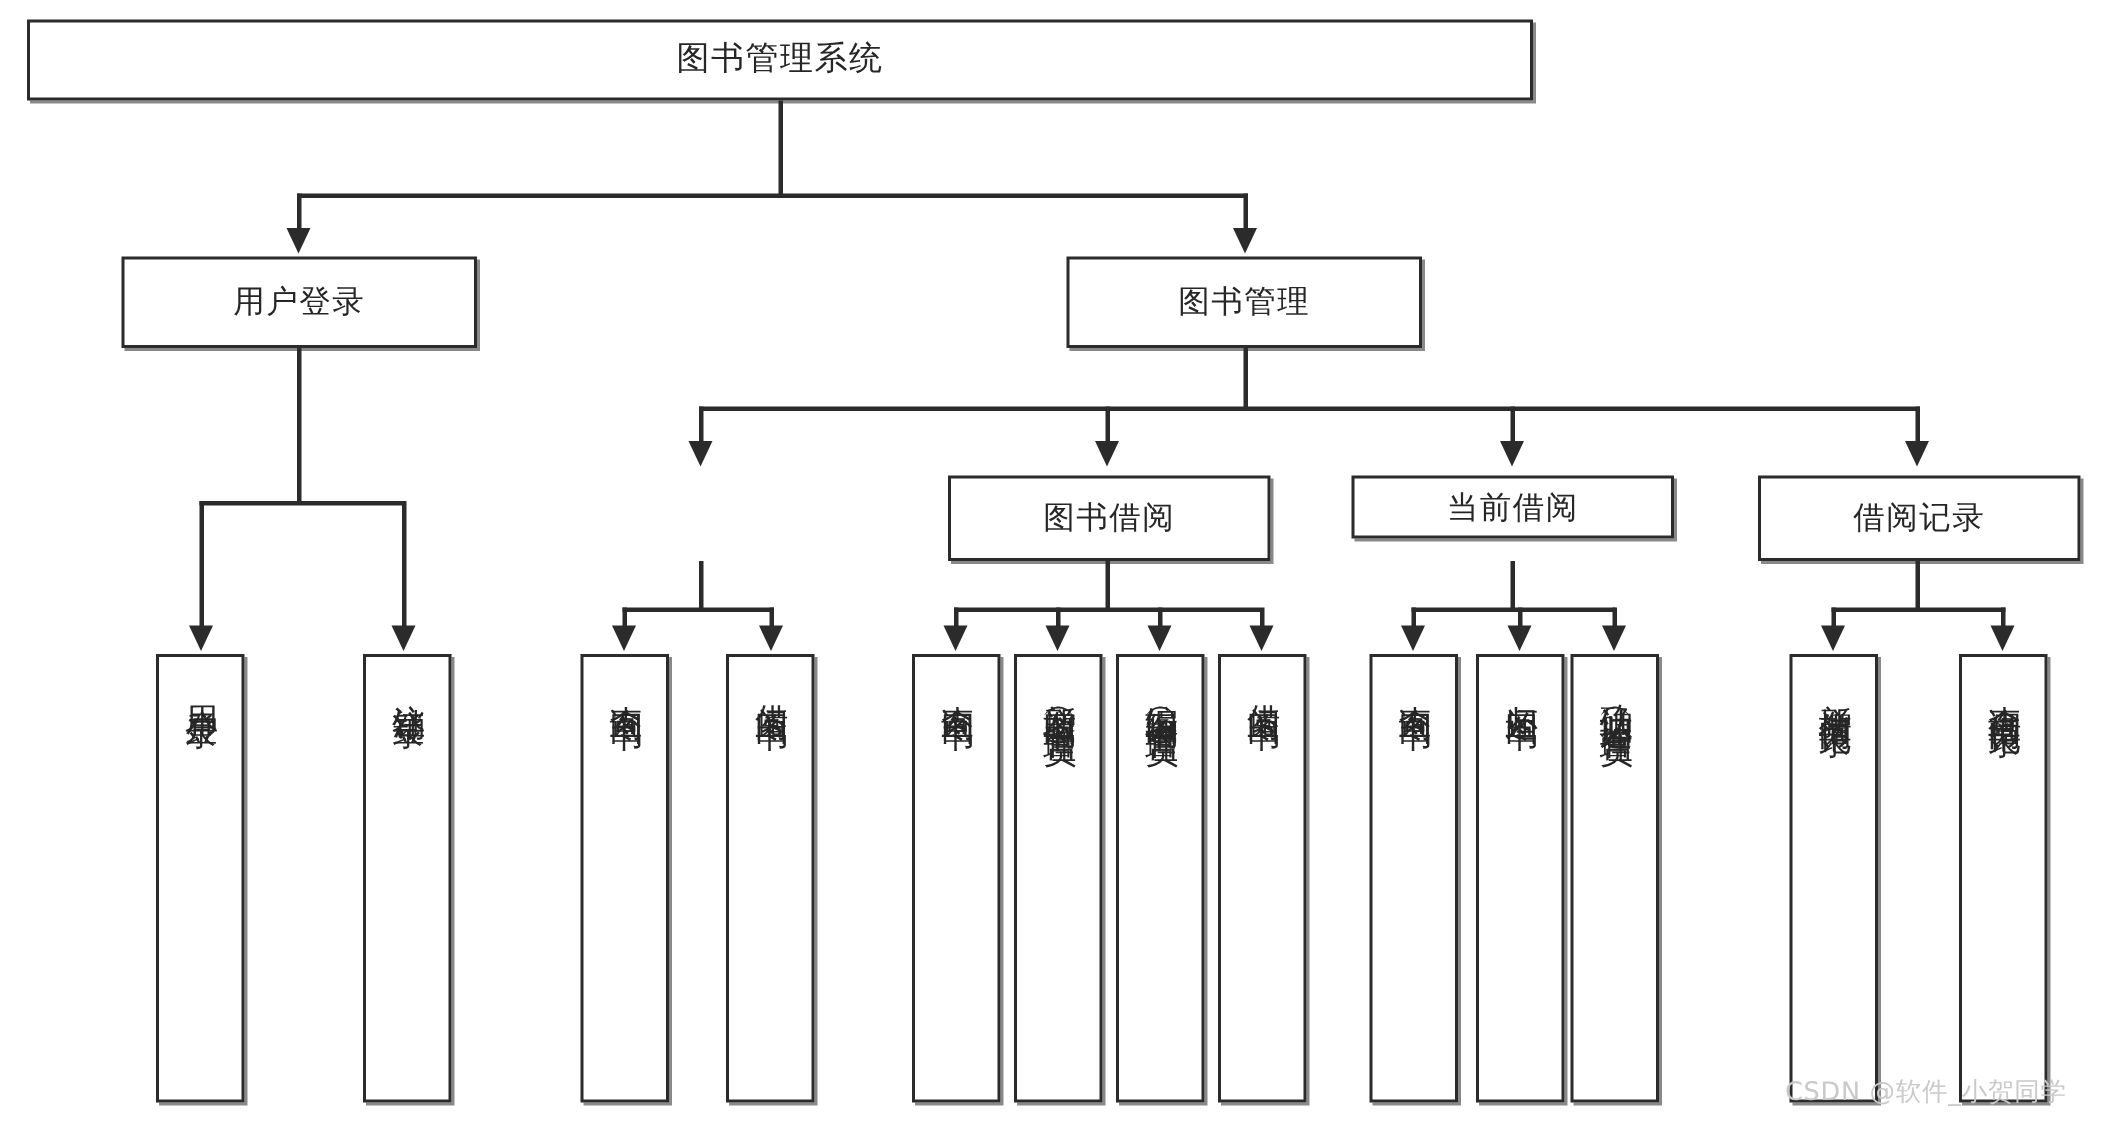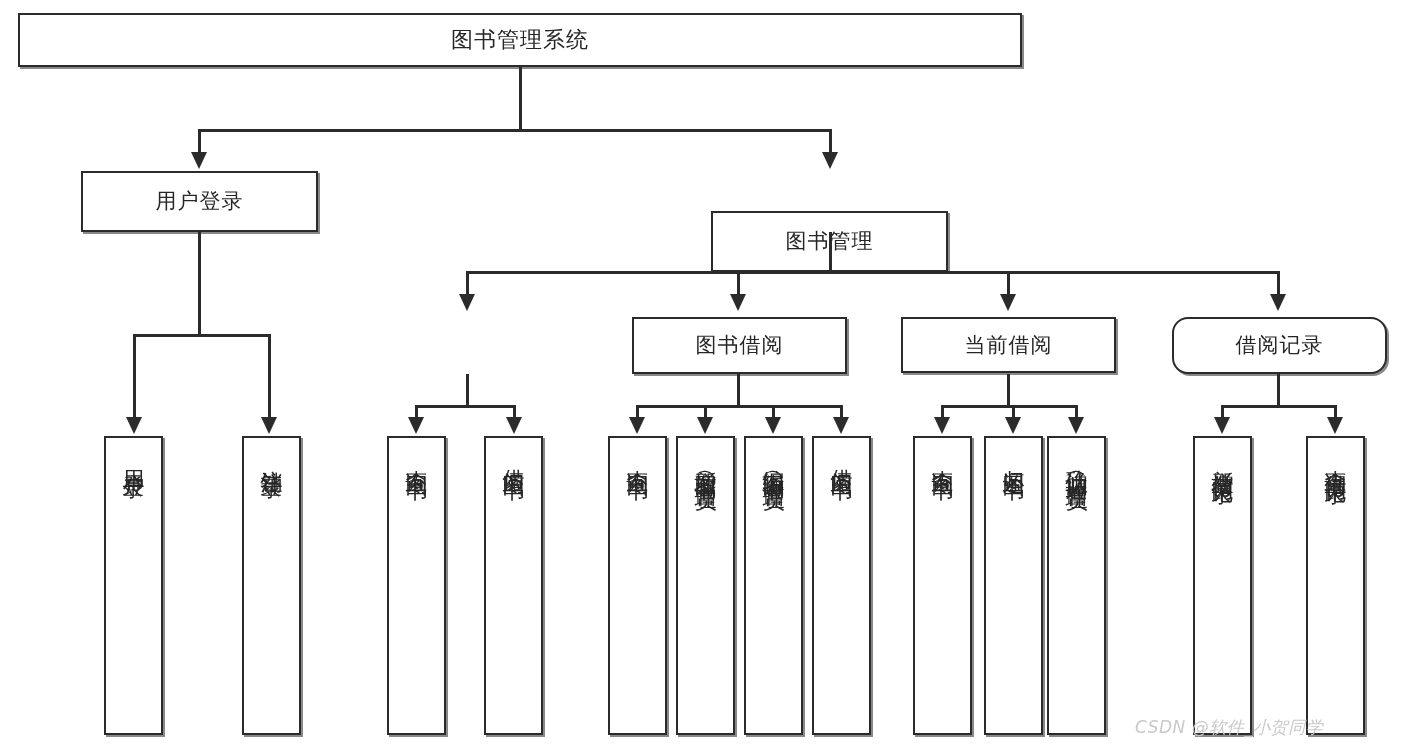--- a/index.html
+++ b/index.html
@@ -83,21 +83,21 @@
   <div class="line h" style="left:198px;top:129px;width:634px;"></div>
   <div class="line v" style="left:198px;top:129px;height:25px;"></div>
   <div class="line v" style="left:829px;top:129px;height:25px;"></div>
   <div class="arrow" style="left:191px;top:152px;"></div>
   <div class="arrow" style="left:822px;top:152px;"></div>
 
   <div class="node" style="left:81px;top:171px;width:237px;height:61px;">
     <span class="label">用户登录</span>
   </div>
 
-  <div class="node" style="left:711px;top:171px;width:237px;height:61px;margin-top:40px;">
+  <div class="node" style="left:711px;top:171px;width:237px;height:61px;">
     <span class="label">图书管理</span>
   </div>
 
   <div class="line v" style="left:198px;top:232px;height:104px;"></div>
   <div class="line h" style="left:133px;top:334px;width:137px;"></div>
   <div class="line v" style="left:133px;top:334px;height:85px;"></div>
   <div class="line v" style="left:268px;top:334px;height:85px;"></div>
   <div class="arrow" style="left:126px;top:417px;"></div>
   <div class="arrow" style="left:261px;top:417px;"></div>
 
@@ -108,24 +108,24 @@
   <div class="line v" style="left:1007px;top:271px;height:25px;"></div>
   <div class="line v" style="left:1277px;top:271px;height:25px;"></div>
   <div class="arrow" style="left:459px;top:294px;"></div>
   <div class="arrow" style="left:730px;top:294px;"></div>
   <div class="arrow" style="left:1000px;top:294px;"></div>
   <div class="arrow" style="left:1270px;top:294px;"></div>
 
   <div class="node" style="left:632px;top:317px;width:215px;height:57px;align-items:center;">
     <span class="label">图书借阅</span>
   </div>
-  <div class="node" style="left:901px;top:317px;width:215px;height:56px;font-family:Liberation Serif, serif;">
+  <div class="node" style="left:901px;top:317px;width:215px;height:42px;font-family:Liberation Serif, serif;">
     <span class="label">当前借阅</span>
   </div>
-  <div class="node" style="left:1172px;top:317px;width:215px;height:57px;border-radius:16px;">
+  <div class="node" style="left:1172px;top:317px;width:215px;height:57px;">
     <span class="label">借阅记录</span>
   </div>
 
   <div class="line v" style="left:466px;top:374px;height:33px;"></div>
   <div class="line h" style="left:415px;top:405px;width:101px;"></div>
   <div class="line v" style="left:415px;top:405px;height:14px;"></div>
   <div class="line v" style="left:513px;top:405px;height:14px;"></div>
   <div class="arrow" style="left:408px;top:417px;"></div>
   <div class="arrow" style="left:506px;top:417px;"></div>
 
@@ -193,15 +193,15 @@
     <span class="label">确认归还（管理员）</span>
   </div>
 
   <div class="node vertical" style="left:1193px;top:436px;width:59px;height:299px;">
     <span class="label">新增借阅记录</span>
   </div>
   <div class="node vertical" style="left:1306px;top:436px;width:59px;height:299px;">
     <span class="label">查询借阅记录</span>
   </div>
 
-  <div id="watermark" style="left:1135px;top:716px;font-style:italic;">CSDN @软件_小贺同学</div>
+  <div id="watermark" style="left:1190px;top:716px;">CSDN @软件_小贺同学</div>
 
 </div>
 
 </body></html>

